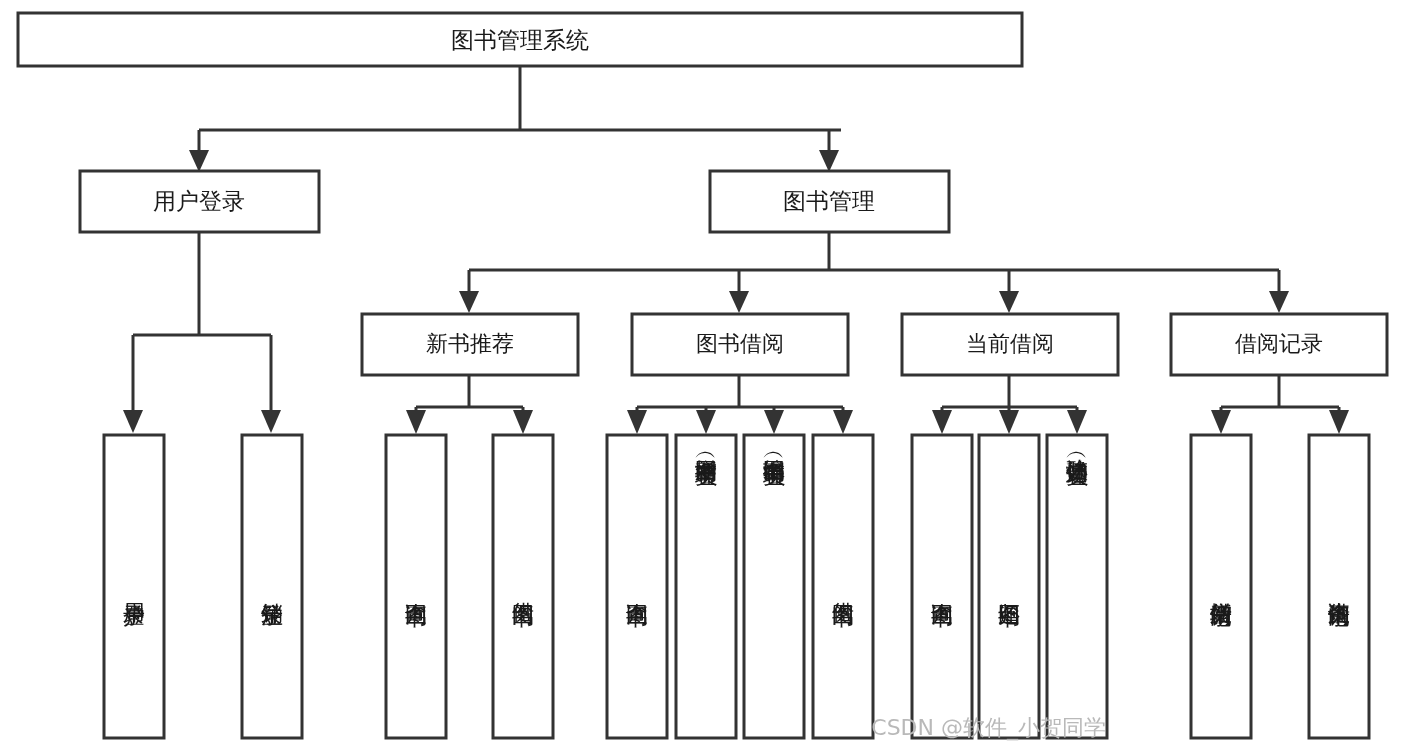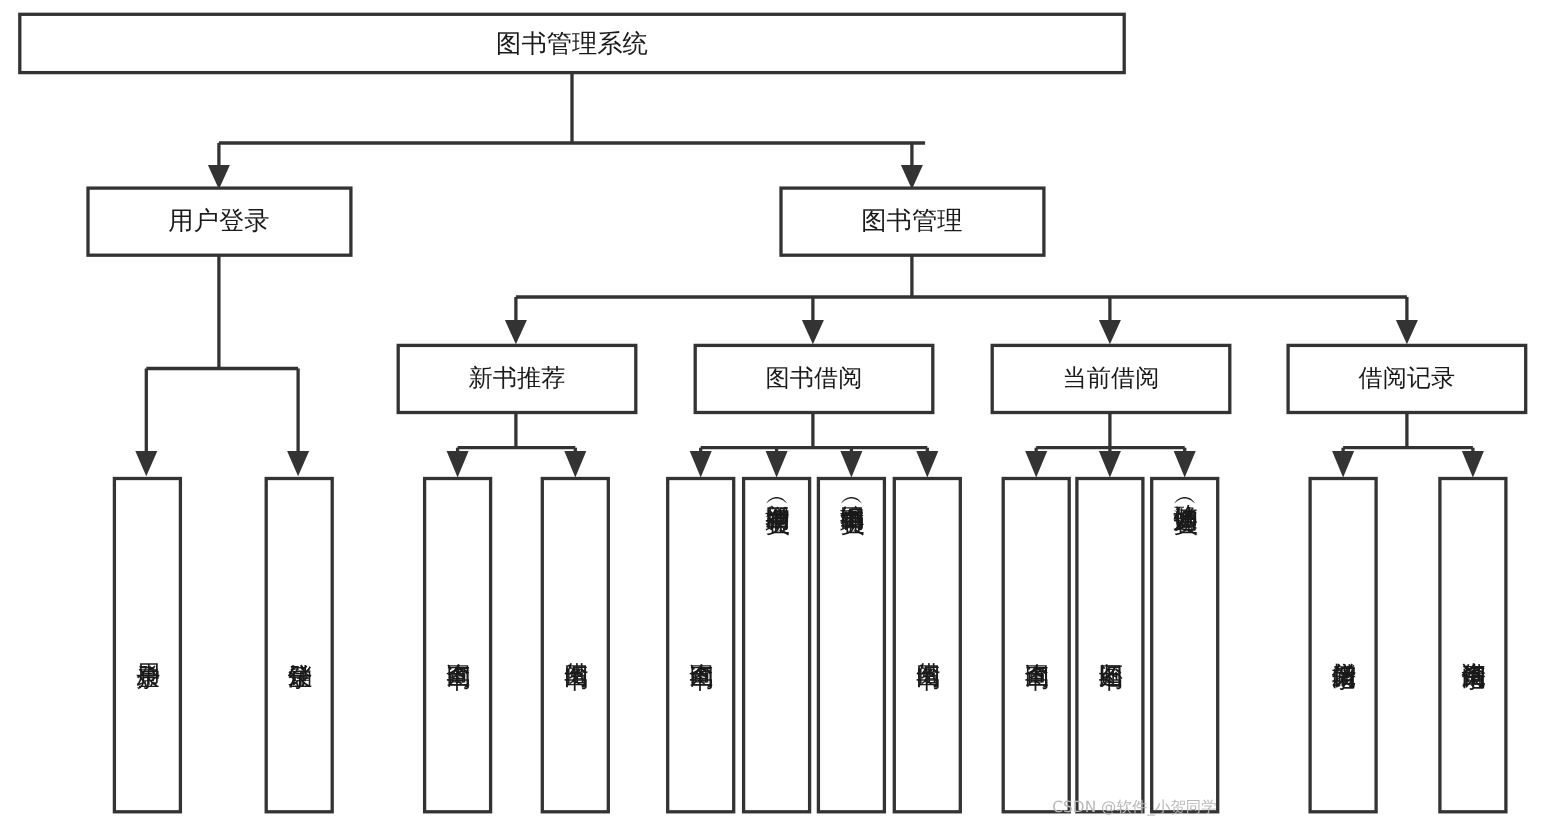--- a/index.html
+++ b/index.html
@@ -34,21 +34,21 @@
     align-items:center;
     justify-content:center;
     text-align:center;
     white-space:normal;
     pointer-events:none;
   }
   .vert-label.top-anchor{justify-content:flex-start;}
   .watermark{
     position:absolute;
     right:8px;bottom:4px;
-    font-size:14px;
+    font-size:22px;
     color:#b9b9b9;
     font-family:"DejaVu Sans","Liberation Sans",sans-serif;
     white-space:nowrap;
   }
 </style>
 </head>
 <body>
 
 <div id="diagram-root">
 

